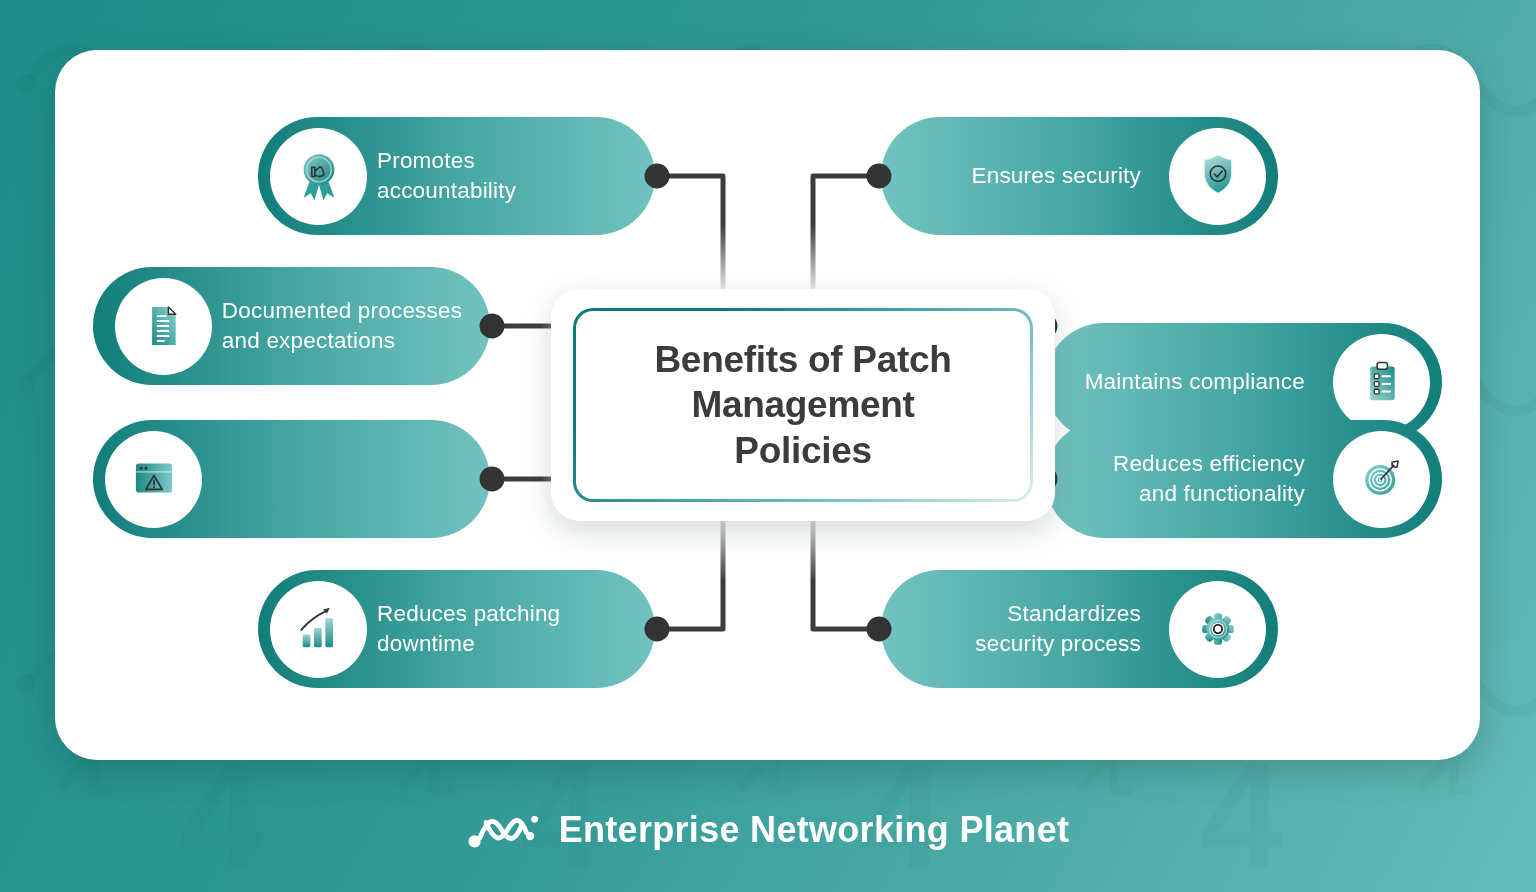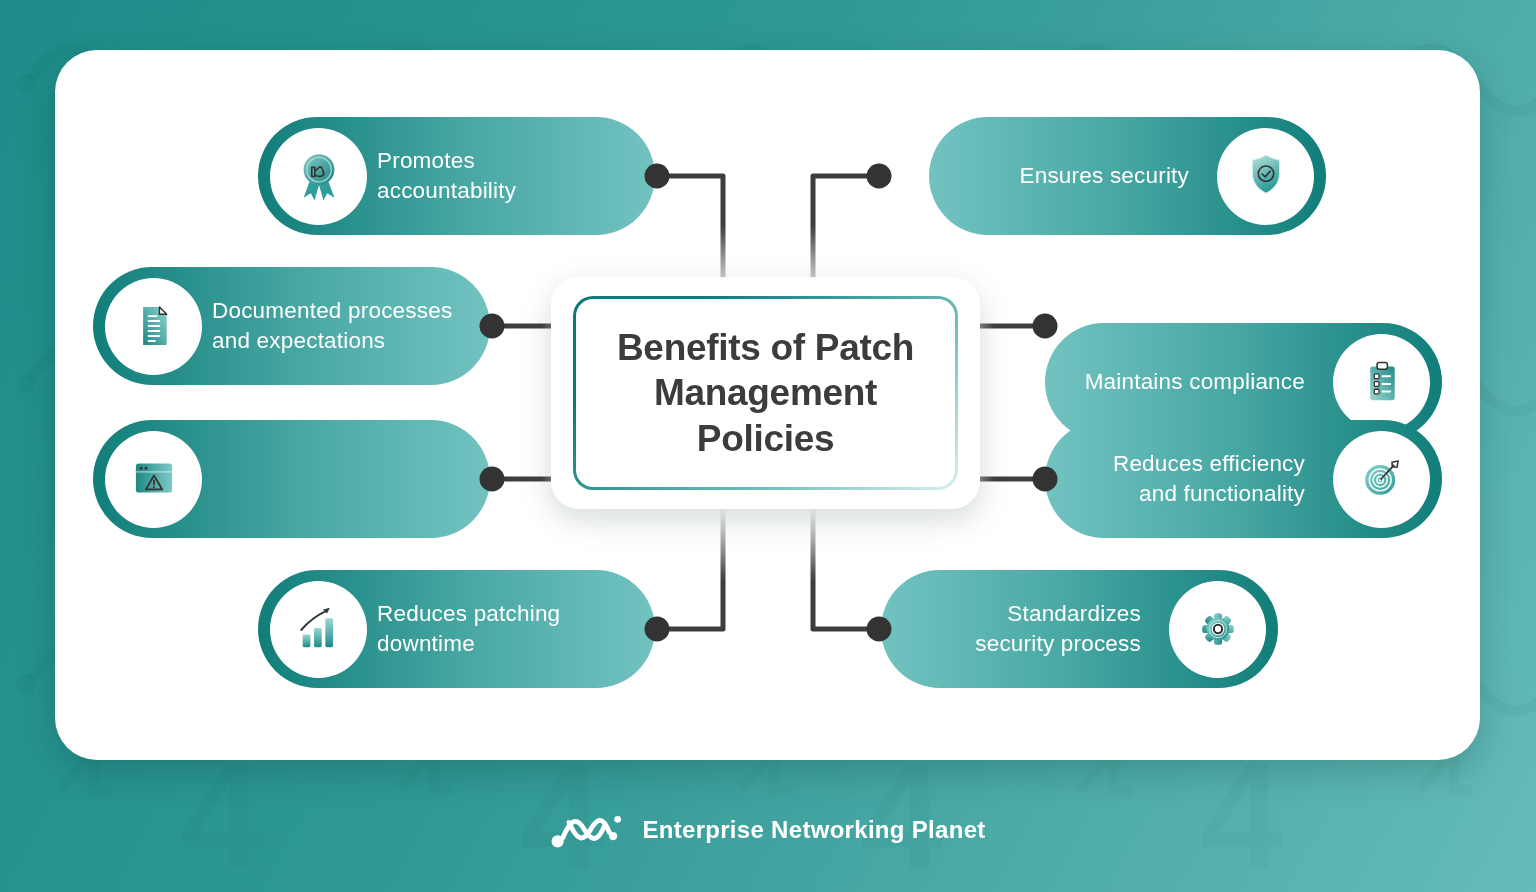--- a/index.html
+++ b/index.html
@@ -26,51 +26,51 @@
   .icon-circle{
     flex:0 0 97px;width:97px;height:97px;border-radius:50%;background:#ffffff;
     display:flex;align-items:center;justify-content:center;
   }
   .benefit-label{
     white-space:pre-line;font-size:22.5px;line-height:1.32;font-weight:400;
     letter-spacing:.2px;
   }
   .pill.right .benefit-label{flex:1;text-align:right;}
   .p1{left:258px;top:117px;}
-  .p2{left:93px;top:267px;}
+  .p2{left:93px;top:267px;justify-content:center;}
   .p3{left:93px;top:420px;}
   .p4{left:258px;top:570px;}
-  .p5{left:929px;top:117px;}
+  .p5{left:881px;top:117px;}
   .p6{left:1045px;top:279px;margin-top:44px;}
   .p7{left:1045px;top:420px;}
   .p8{left:881px;top:570px;}
   .connectors{position:absolute;inset:0;width:1536px;height:892px;z-index:5;pointer-events:none;}
   .center-node{
-    position:absolute;left:551px;top:277px;width:429px;height:232px;
+    position:absolute;left:551px;top:289px;width:504px;height:232px;
     background:#ffffff;border-radius:28px;z-index:6;
     box-shadow:0 10px 30px rgba(70,90,90,.22);
   }
   .center-border{
     position:absolute;inset:19px 22px;border-radius:20px;padding:3px;
     background:linear-gradient(140deg,#0c7b78 22%,#6fbfbc 68%,#d9efee 100%);
   }
   .center-inner{
     width:100%;height:100%;background:#ffffff;border-radius:17px;
     display:flex;align-items:center;justify-content:center;
   }
   .center-title{
     margin:0;white-space:pre-line;text-align:center;
     font-size:37px;line-height:1.22;font-weight:bold;color:#3c3c3c;
     letter-spacing:-.3px;
   }
   .brand-footer{
     position:absolute;left:0;right:0;top:800px;height:60px;z-index:4;
     display:flex;align-items:center;justify-content:center;gap:16px;
   }
-  .brand-name{color:#ffffff;font-size:24px;font-weight:600;letter-spacing:.3px;}
+  .brand-name{color:#ffffff;font-size:36px;font-weight:600;letter-spacing:.3px;}
 </style>
 </head>
 <body>
 
 <div class="canvas">
 
   <svg class="bg-pattern" aria-hidden="true">
     <defs>
       <pattern id="bgpat" patternUnits="userSpaceOnUse" width="340" height="300">
         <path d="M30 80 q42 -62 84 0 t84 0" stroke="#00403e" stroke-width="11" fill="none" opacity="0.05"></path>

